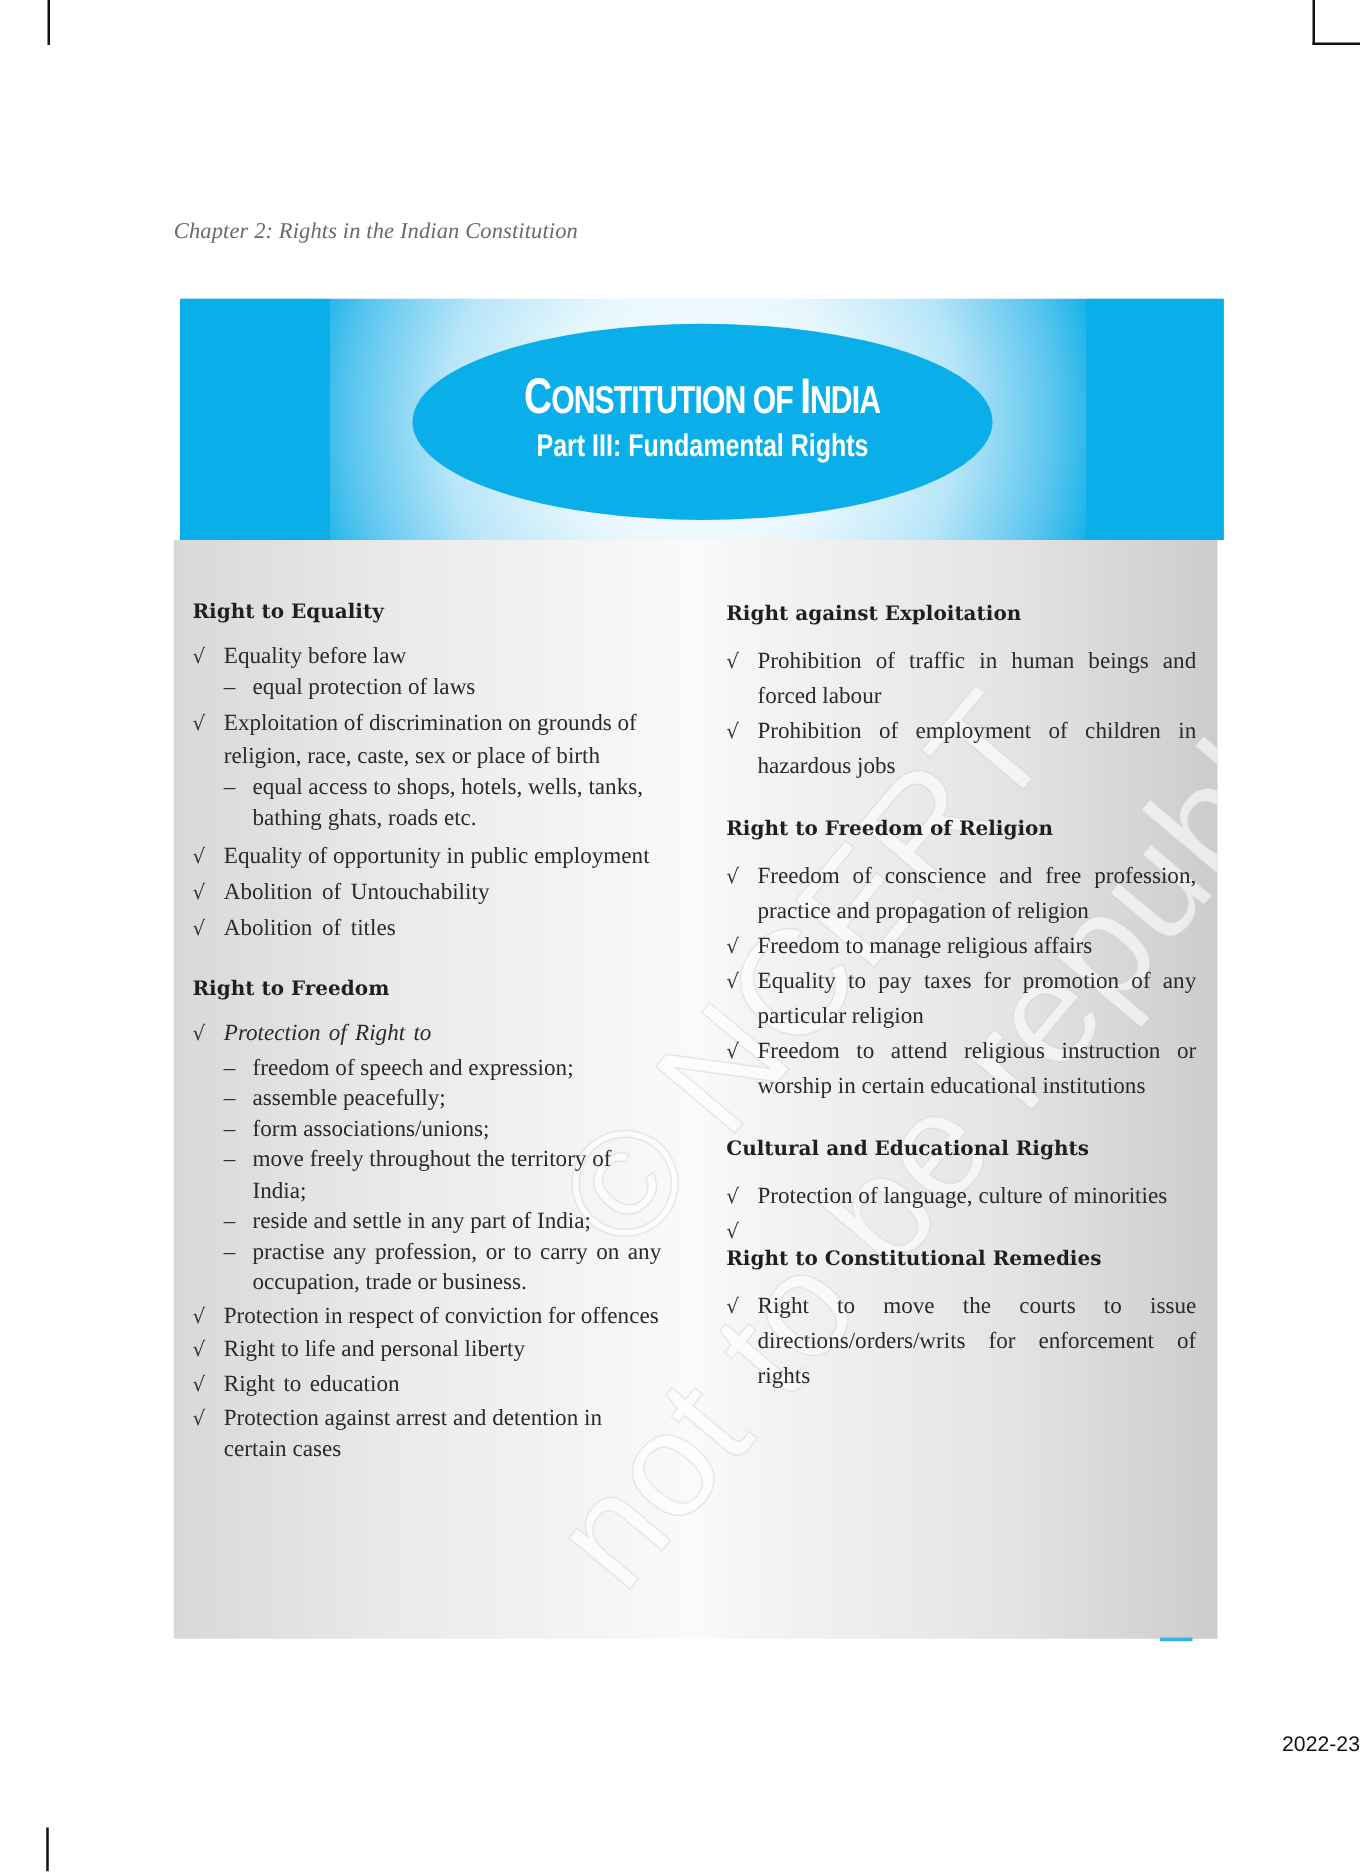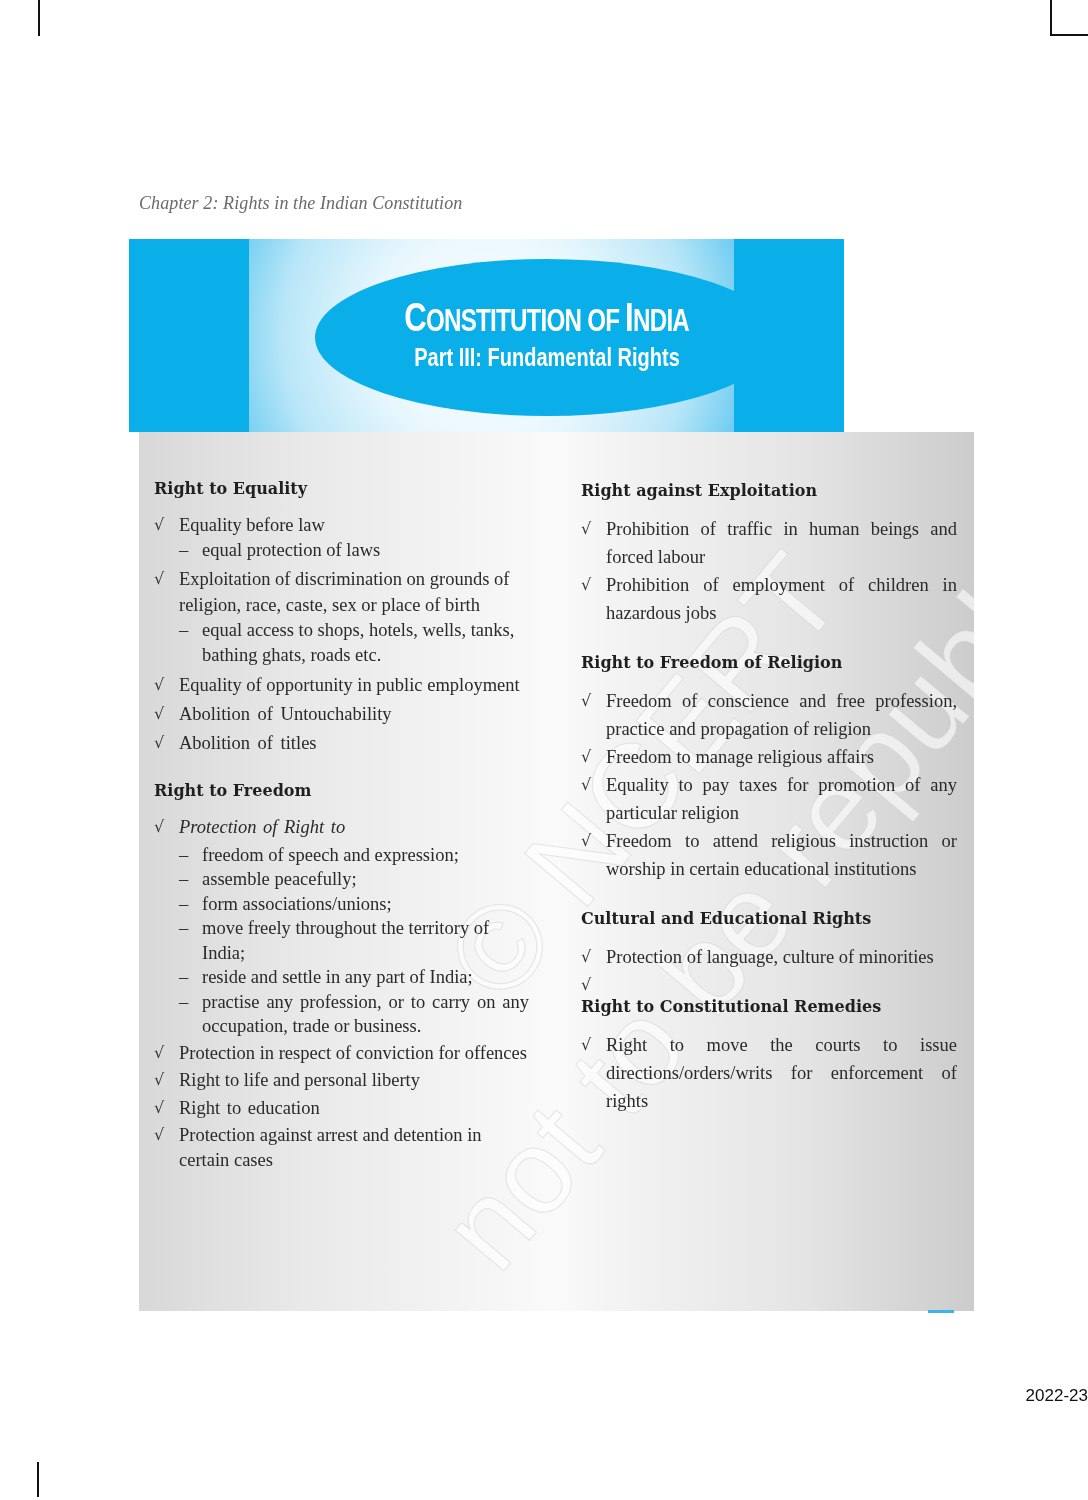--- a/index.html
+++ b/index.html
@@ -1,19 +1,19 @@
 <!DOCTYPE html>
 <html><head>
 <meta charset="utf-8">
 <style>
   html, body { margin:0; padding:0; }
   body { width:1088px; height:1500px; background:#ffffff; position:relative; overflow:hidden; font-family:"DejaVu Serif", serif; color:#222; }
   .crop-mark { position:absolute; background:#111; }
-  .running-head { position:absolute; left:139px; top:193px; font-family:"Liberation Serif", serif; font-style:italic; font-size:18px; color:#6a6a6a; letter-spacing:0.1px; }
-  .banner { position:absolute; left:129px; top:239px; width:715px; height:193px; overflow:hidden;
+  .running-head { position:absolute; left:139px; top:174px; font-family:"Liberation Serif", serif; font-style:italic; font-size:18px; color:#6a6a6a; letter-spacing:0.1px; }
+  .banner { position:absolute; left:144px; top:239px; width:835px; height:193px; overflow:hidden;
     background: radial-gradient(ellipse 330px 330px at 50% 50%, #ffffff 0%, #e8f7fd 35%, #b8e6f8 62%, #5cc6ef 85%, #0aaee8 100%);
   }
   .banner::before { content:""; position:absolute; left:0; top:0; width:120px; height:100%; background:#0aaee8; }
   .banner::after { content:""; position:absolute; right:0; top:0; width:110px; height:100%; background:#0aaee8; }
   .oval { position:absolute; left:186px; top:20px; width:464px; height:157px; border-radius:50%; background:#0aaee8; z-index:2; display:flex; flex-direction:column; align-items:center; justify-content:center; }
   .oval-title { font-family:"Liberation Sans", sans-serif; font-weight:bold; color:#fff; font-size:40px; letter-spacing:-1px; transform:scaleX(0.78); white-space:nowrap; line-height:1; margin-top:-6px; }
   .oval-title .big { font-size:40px; }
   .oval-title .small { font-size:31px; }
   .oval-sub { font-family:"Liberation Sans", sans-serif; font-weight:bold; color:#fff; font-size:25px; transform:scaleX(0.8); white-space:nowrap; margin-top:6px; }
   .panel { position:absolute; left:139px; top:432px; width:835px; height:879px; overflow:hidden;

